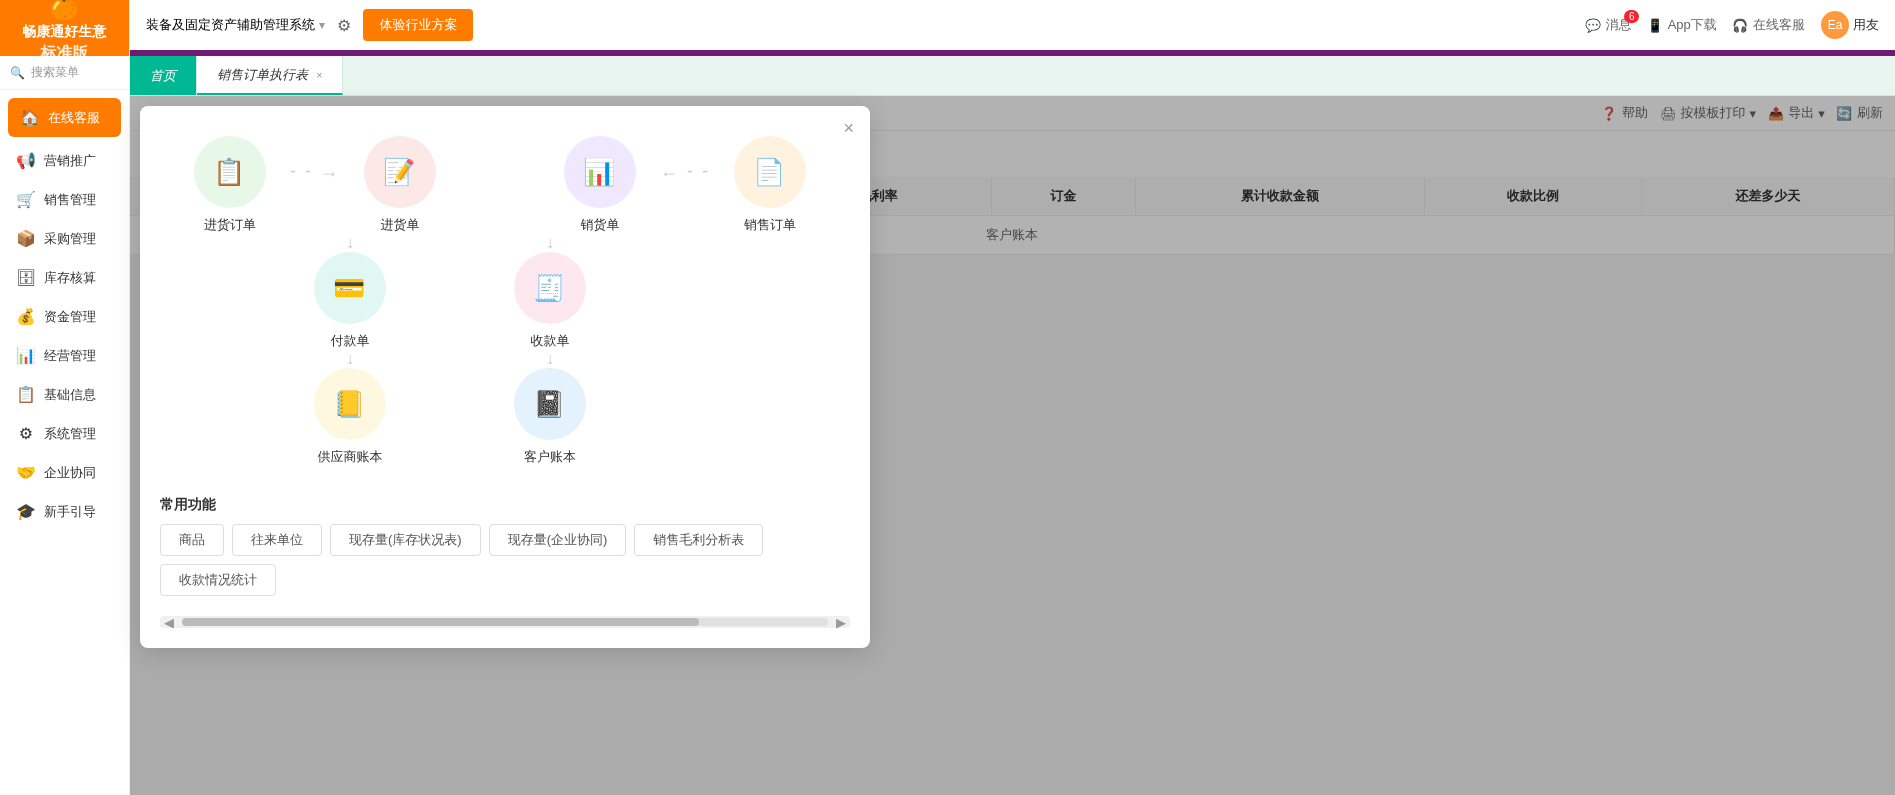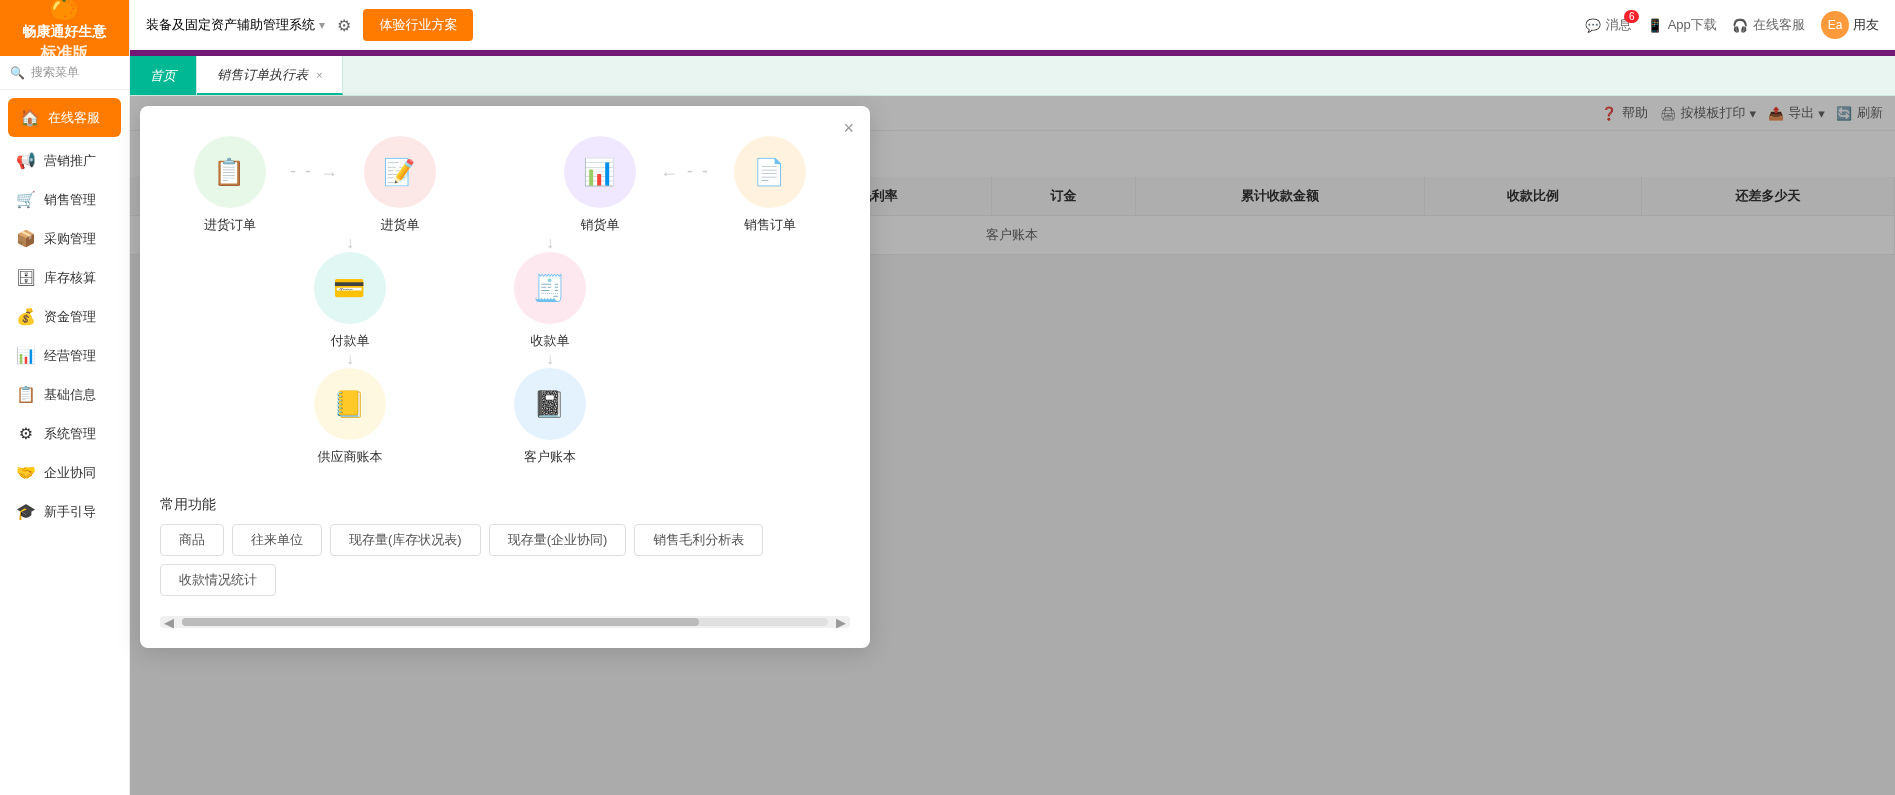--- a/index.html
+++ b/index.html
@@ -108,21 +108,21 @@
     .circle-red { background: #fde8e8; }
     .circle-purple { background: #f0e8ff; }
     .circle-orange { background: #fff3e0; }
     .circle-teal { background: #e0f7f4; }
     .circle-pink { background: #fde8f0; }
     .circle-yellow { background: #fff8e1; }
     .circle-blue { background: #e3f2fd; }
 
     
     .common-section { padding: 10px 0; }
-    .common-title { font-size: 14px; color: #333; margin-bottom: 10px; font-weight: normal; }
+    .common-title { font-size: 14px; color: #333; margin-bottom: 10px; font-weight: bold; }
     .common-btns { display: flex; flex-wrap: wrap; gap: 8px; }
     .common-btn {
       border: 1px solid #ddd; border-radius: 4px; padding: 6px 18px; font-size: 13px; color: #555; background: #fff; cursor: pointer;
     }
 
     
     .modal-scrollbar { margin-top: 10px; height: 12px; background: #f0f0f0; border-radius: 4px; position: relative; display: flex; align-items: center; }
     .modal-scrollbar-track { flex: 1; height: 8px; background: #e0e0e0; border-radius: 4px; margin: 0 4px; position: relative; }
     .modal-scrollbar-thumb { width: 80%; height: 8px; background: #bbb; border-radius: 4px; }
     .modal-scroll-left { color: #999; cursor: pointer; padding: 0 4px; }

